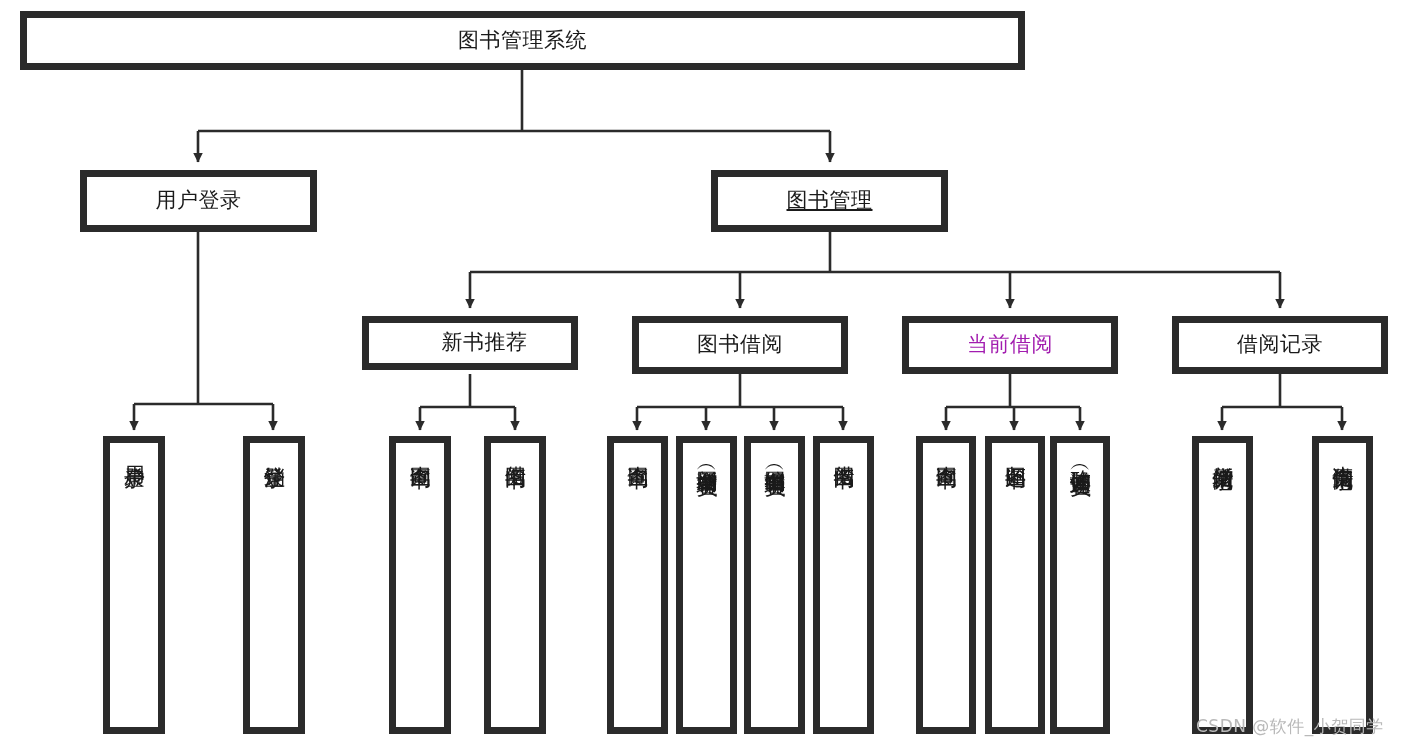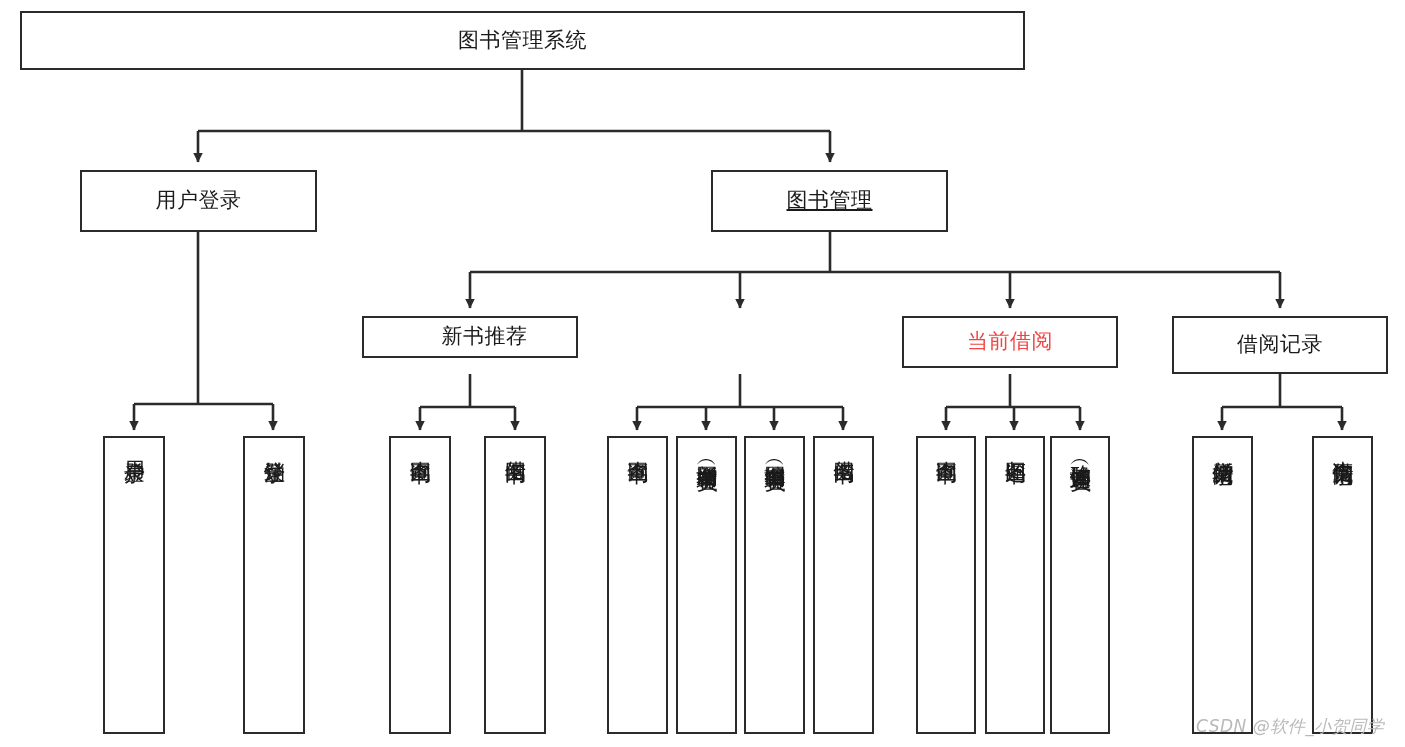--- a/index.html
+++ b/index.html
@@ -22,21 +22,21 @@
     position: absolute;
     left: 0;
     top: 0;
     width: 1405px;
     height: 747px;
   }
   .node {
     position: absolute;
     box-sizing: border-box;
     background: #ffffff;
-    border: 2px solid #0f766e;
+    border: 7px solid #0f766e;
     display: flex;
     align-items: center;
     justify-content: center;
     color: #1a1a1a;
   }
   .node.h {
     
   }
   .node.h .label {
     font-size: 21px;
@@ -61,21 +61,20 @@
   .node.v.tall .label {
     padding-top: 4px;
   }
   .watermark {
     position: absolute;
     font-size: 17px;
     color: #b9b9b9;
     white-space: nowrap;
     letter-spacing: 0.5px;
     pointer-events: none;
-    font-style: italic;
   }
 </style>
 </head>
 <body>
 
 <div id="diagram-root" style="background: rgb(255, 255, 255);">
 
   <svg id="edge-layer" viewBox="0 0 1405 747" xmlns="http://www.w3.org/2000/svg">
     <defs>
       <marker id="arrow" markerWidth="11" markerHeight="11" refX="9.5" refY="5" orient="auto" markerUnits="userSpaceOnUse">
@@ -142,24 +141,27 @@
     <span class="label">图书管理系统</span>
   </div>
 
   <div class="node h" id="node-l2-0" style="left: 80px; top: 170px; width: 237px; height: 62px; border-color: rgb(43, 43, 43); background: rgb(255, 255, 255); color: rgb(26, 26, 26);">
     <span class="label">用户登录</span>
   </div>
   <div class="node h" id="node-l2-1" style="left: 711px; top: 170px; width: 237px; height: 62px; border-color: rgb(43, 43, 43); background: rgb(255, 255, 255); color: rgb(26, 26, 26); text-decoration: underline;">
     <span class="label">图书管理</span>
   </div>
 
-  <div class="node h" id="node-l3-0" style="left: 362px; top: 316px; width: 216px; height: 42px; border-color: rgb(43, 43, 43); background: rgb(255, 255, 255); color: rgb(26, 26, 26); padding-left: 29px;">
+  <div class="node h" id="node-l3-0" style="left: 362px; top: 316px; width: 216px; height: 54px; border-color: rgb(43, 43, 43); background: rgb(255, 255, 255); color: rgb(26, 26, 26); padding-left: 29px;">
     <span class="label">新书推荐</span>
   </div>
-  <div class="node h" id="node-l3-2" style="left: 902px; top: 316px; width: 216px; height: 52px; border-color: rgb(43, 43, 43); background: rgb(255, 255, 255); color: #ef4444;">
+  <div class="node h" id="node-l3-1" style="left: 632px; top: 316px; width: 216px; height: 58px; border-color: rgb(43, 43, 43); background: rgb(255, 255, 255); color: rgb(26, 26, 26);">
+    <span class="label">图书借阅</span>
+  </div>
+  <div class="node h" id="node-l3-2" style="left: 902px; top: 316px; width: 216px; height: 58px; border-color: rgb(43, 43, 43); background: rgb(255, 255, 255); color: #a21caf;">
     <span class="label">当前借阅</span>
   </div>
   <div class="node h" id="node-l3-3" style="left: 1172px; top: 316px; width: 216px; height: 58px; border-color: rgb(43, 43, 43); background: rgb(255, 255, 255); color: rgb(26, 26, 26); text-align: center;">
     <span class="label">借阅记录</span>
   </div>
 
   <div class="node v" id="node-leaf-0" style="left: 103px; top: 436px; width: 62px; height: 298px; border-color: rgb(43, 43, 43); background: rgb(255, 255, 255); color: rgb(26, 26, 26);">
     <span class="label">用户登录</span>
   </div>
   <div class="node v" id="node-leaf-1" style="left: 243px; top: 436px; width: 62px; height: 298px; border-color: rgb(43, 43, 43); background: rgb(255, 255, 255); color: rgb(26, 26, 26);">

